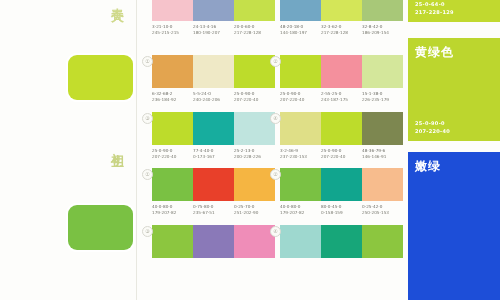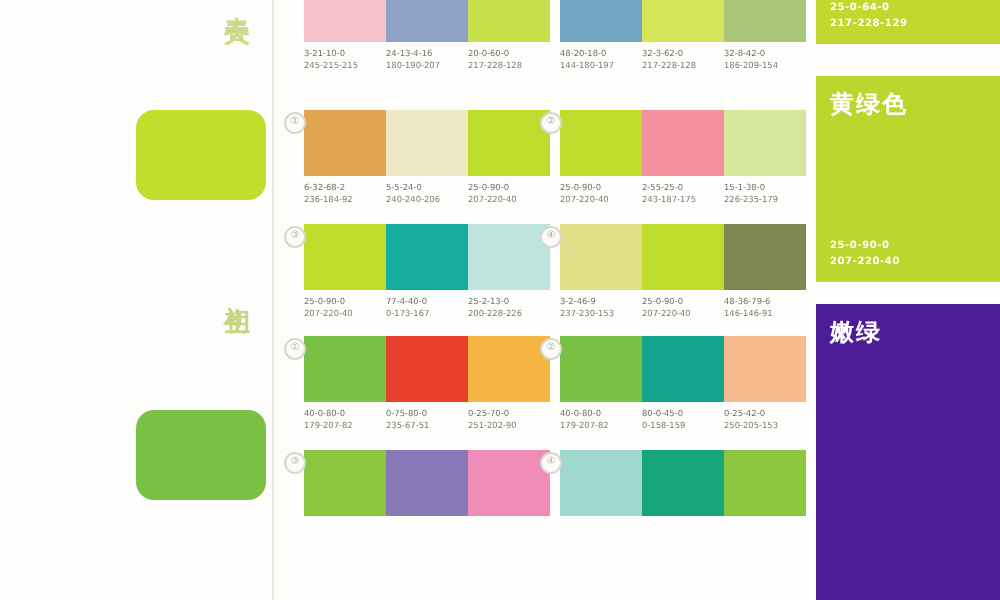--- a/index.html
+++ b/index.html
@@ -72,21 +72,21 @@
   .block .vals{
     position:absolute;left:7px;
     font-size:5px;line-height:8px;color:#ffffff;
     font-family:"DejaVu Sans",sans-serif;
     font-weight:bold;letter-spacing:.3px;
   }
   .b1{top:-18px;height:40px;background:#c1d92f;}
   .b1 .vals{top:18px;}
   .b2{top:38px;height:103px;background:#bcd62e;}
   .b2 .vals{bottom:6px;}
-  .b3{top:152px;height:148px;background:#4c1d95;}
+  .b3{top:152px;height:148px;background:#1d4ed8;}
 </style>
 </head>
 <body>
 
 <div class="page">
 
   <div class="label-col">
     <div class="vlabel spring">春天</div>
     <div class="vlabel nascent">初生</div>
   </div>

